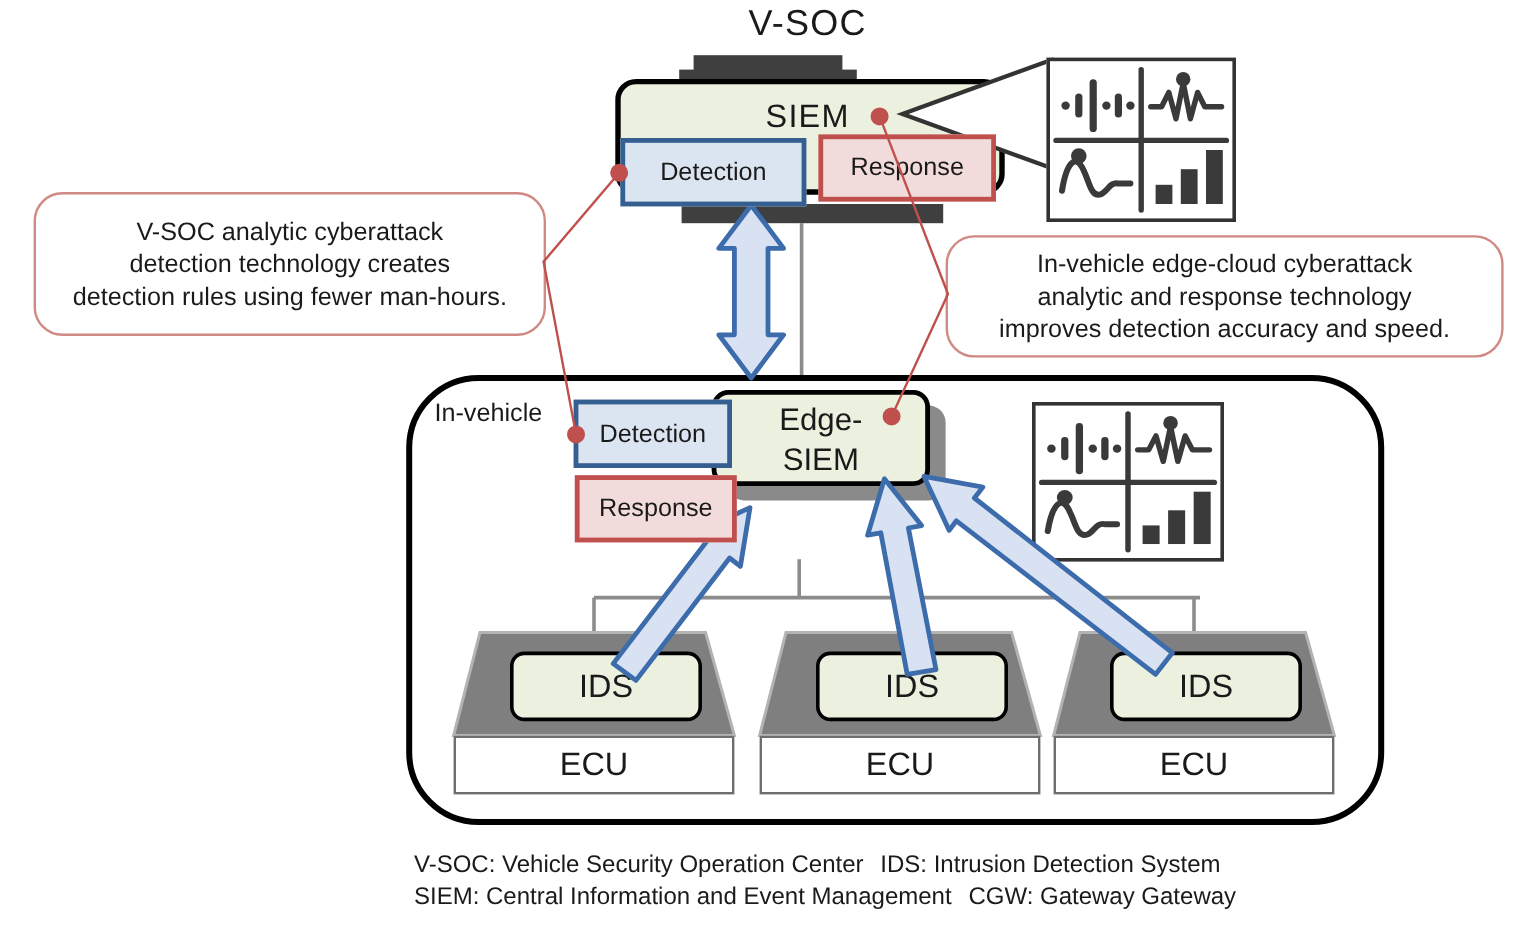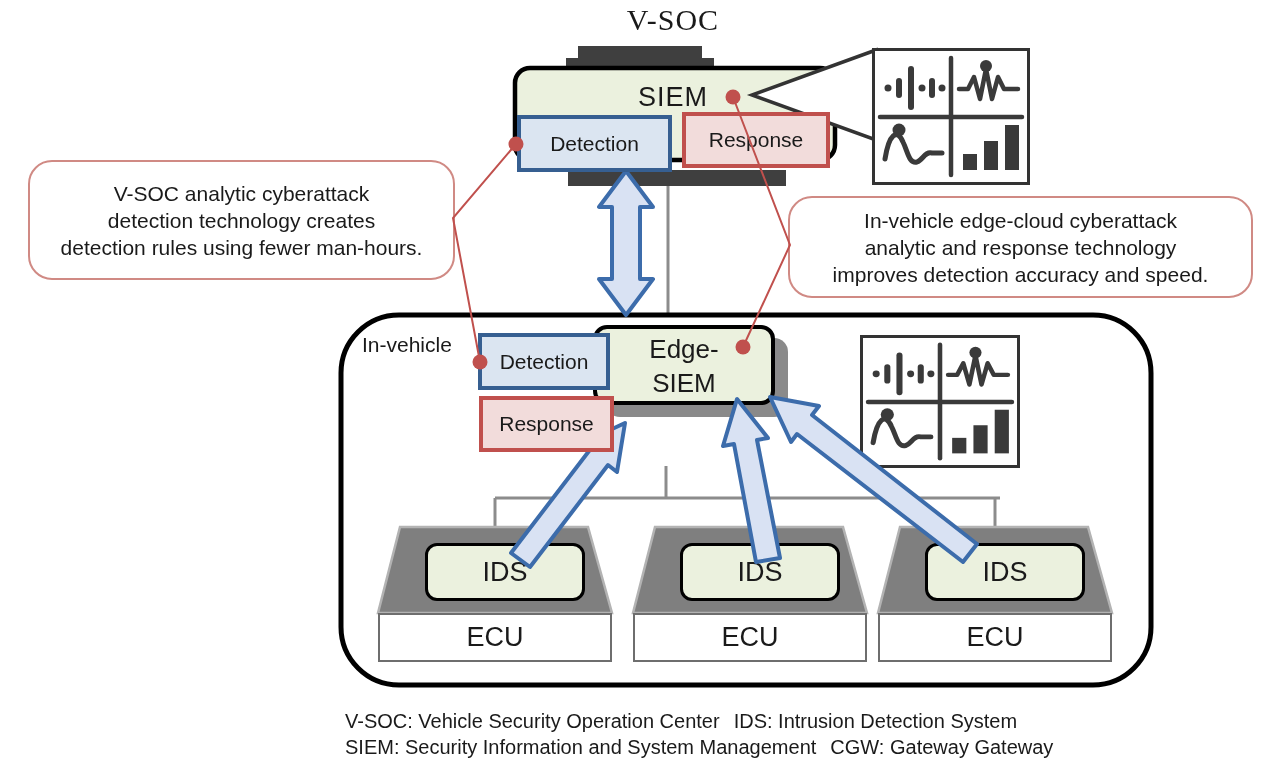--- a/index.html
+++ b/index.html
@@ -10,21 +10,21 @@
   }
   html,body{margin:0;padding:0;background:#ffffff;}
   body{font-family:"Liberation Sans","DejaVu Sans",sans-serif;color:#1a1a1a;}
   #stage{position:relative;width:1280px;height:783px;background:#fff;overflow:hidden;}
   #stage *{box-sizing:border-box;}
   svg{position:absolute;left:0;top:0;overflow:visible;}
   .layer{position:absolute;left:0;top:0;width:1280px;height:783px;pointer-events:none;}
   .abs{position:absolute;}
   .ctr{display:flex;align-items:center;justify-content:center;text-align:center;}
 
-  .title{font-size:30px;letter-spacing:1px;font-family:Liberation Serif, serif;}
+  .title{font-size:30px;letter-spacing:1px;}
   .siem-text{font-size:27px;letter-spacing:1px;}
 
   .proc-box{border:4px solid;display:flex;align-items:center;justify-content:center;
             font-size:21px;z-index:5;}
   .proc-blue{border-color:var(--blue-border);background:var(--blue-fill);}
   .proc-red{border-color:var(--red-border);background:var(--red-fill);}
 
   .callout{border:2.5px solid var(--callout-border);border-radius:24px;background:#fff;
            z-index:2;display:flex;flex-direction:column;justify-content:center;
            font-size:21px;line-height:27px;text-align:center;}
@@ -173,21 +173,21 @@
   <div class="abs ecu-box ctr" style="left:878px;top:613px;width:234px;height:49px">
     <span>ECU</span>
   </div>
 
   <div class="legend">
     <div class="legend-row">
       <span>V-SOC: Vehicle Security Operation Center</span>
       <span>IDS: Intrusion Detection System</span>
     </div>
     <div class="legend-row">
-      <span>SIEM: Security Information and System Management</span>
+      <span>SIEM: Central Information and Event Management</span>
       <span>CGW: Gateway Gateway</span>
     </div>
   </div>
 
   <svg class="layer" width="1280" height="783" viewBox="0 0 1280 783" style="z-index:4">
     <g fill="var(--arrow-fill)" stroke="var(--arrow-border)" stroke-width="4" stroke-linejoin="round">
       <polygon points="626,171 599,207 612,207 612,279 599,279 626,315 653,279 640,279 640,207 653,207"></polygon>
       <polygon points="530,567 608,465 617,472 625,423 580,444 589,451 511,553"></polygon>
       <polygon points="780,558 757,440 768,438 737,399 723,446 734,444 756,562"></polygon>
       <polygon points="977,544 812,415 819,406 770,397 791,442 797,434 963,562"></polygon>

